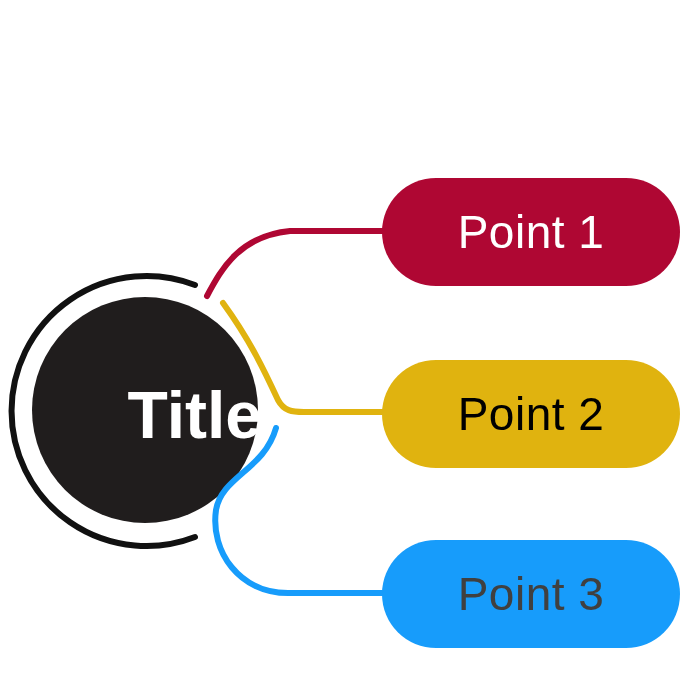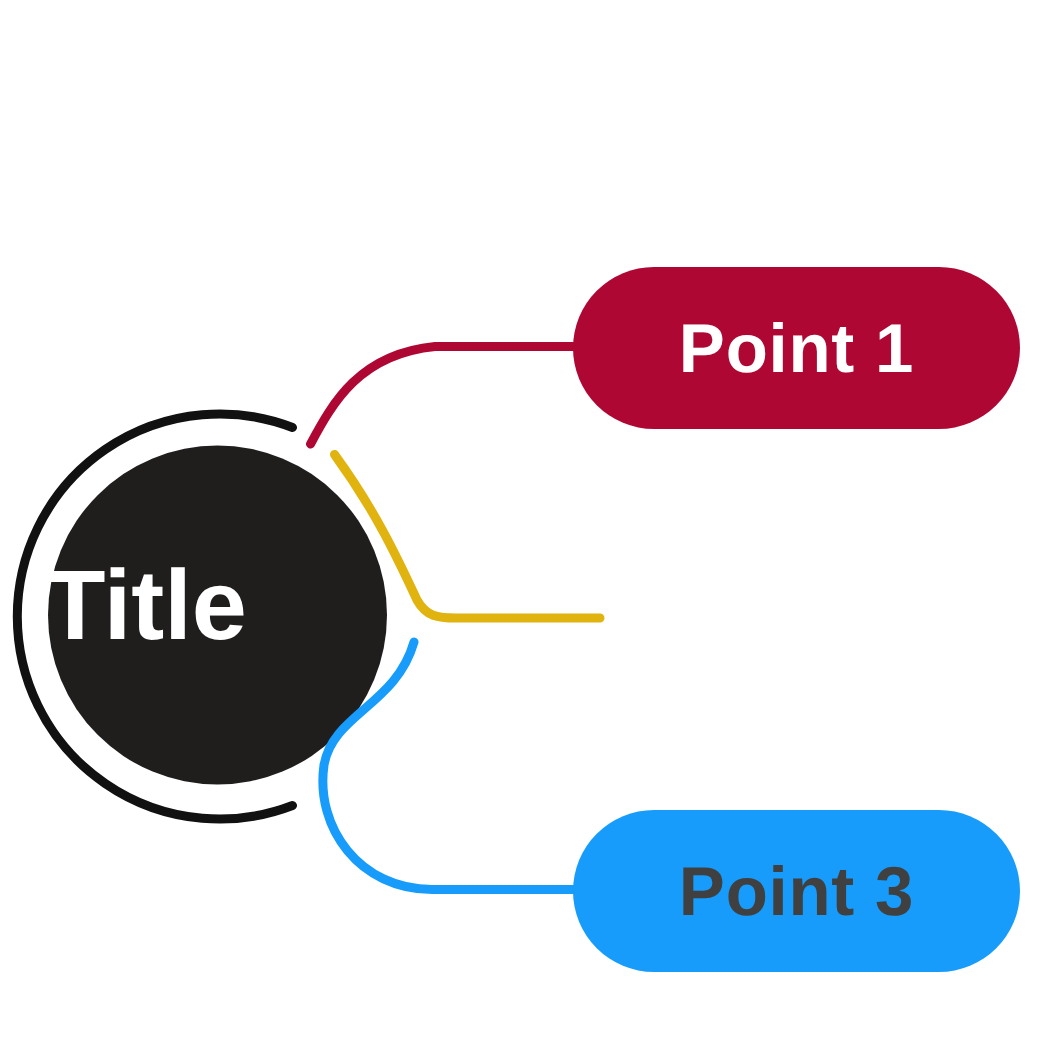--- a/index.html
+++ b/index.html
@@ -30,37 +30,37 @@
     align-items: center;
     justify-content: center;
     border-radius: 999px;
     font-weight: bold;
     letter-spacing: 0.5px;
     white-space: nowrap;
     box-sizing: border-box;
   }
   .pill-text {
     font-size: 46px;
-    font-weight: bold;
+    font-weight: normal;
     line-height: 1;
   }
   #center-title-text {
     position: absolute;
     left: 0;
     top: 0;
     width: 691px;
     height: 691px;
     pointer-events: none;
   }
   .center-label {
     position: absolute;
     left: 30px;
-    top: 370px;
+    top: 382px;
     width: 232px;
-    text-align: left;
+    text-align: right;
     color: #ffffff;
     font-size: 66px;
     font-weight: bold;
     line-height: 1;
     letter-spacing: 0px;
   }
 </style>
 </head>
 <body>
 
@@ -77,20 +77,23 @@
 
     <path d="M 223 303 C 250 340 265 372 278 400 C 284 411 292 412 304 412 L 400 412" fill="none" stroke="#E0B30F" stroke-width="6" stroke-linecap="round"></path>
 
     <path d="M 276 428 C 264 470 222 476 216 510 C 210 552 240 593 288 593 L 400 593" fill="none" stroke="#179CFB" stroke-width="6" stroke-linecap="round"></path>
   </svg>
 
   <div class="pill-label" style="left:382px; top:178px; width:298px; height:108px; background:#AF0733; color:#ffffff;">
     <span class="pill-text">Point 1</span>
   </div>
 
+  <div class="pill-label" style="left:382px; top:360px; width:298px; height:108px; background:#E0B30F; color:#000000;">
+    <span class="pill-text">Point 2</span>
+  </div>
 
   <div class="pill-label" style="left:382px; top:540px; width:298px; height:108px; background:#179CFB; color:#404040;">
     <span class="pill-text">Point 3</span>
   </div>
 
   <div id="center-title-text">
     <div class="center-label">Title</div>
   </div>
 
 </div>

